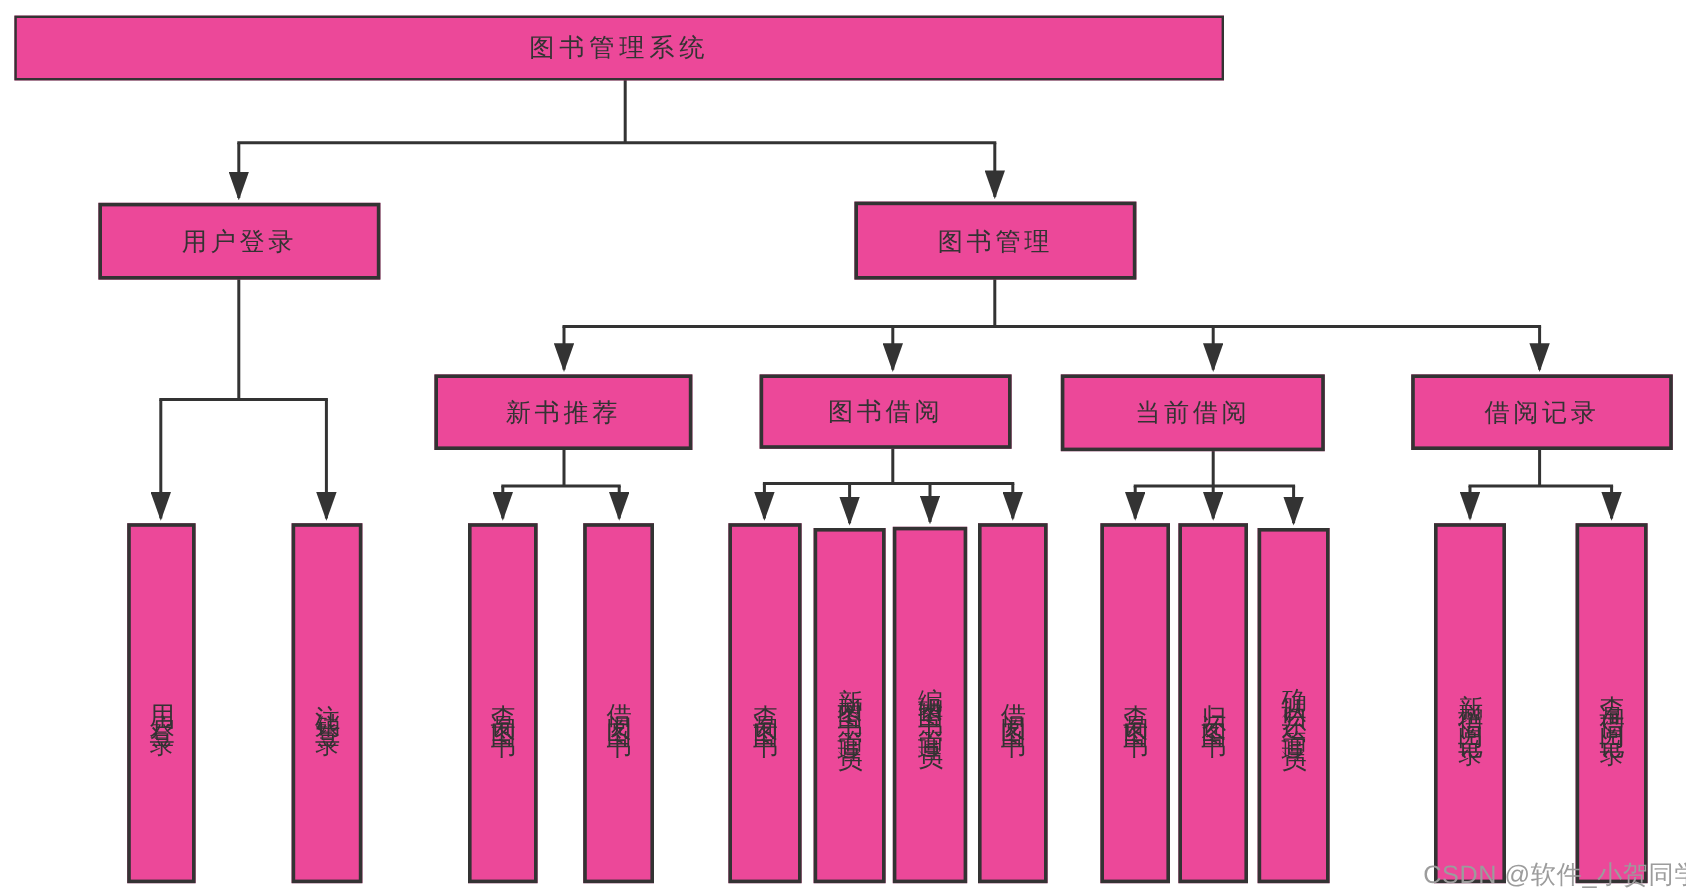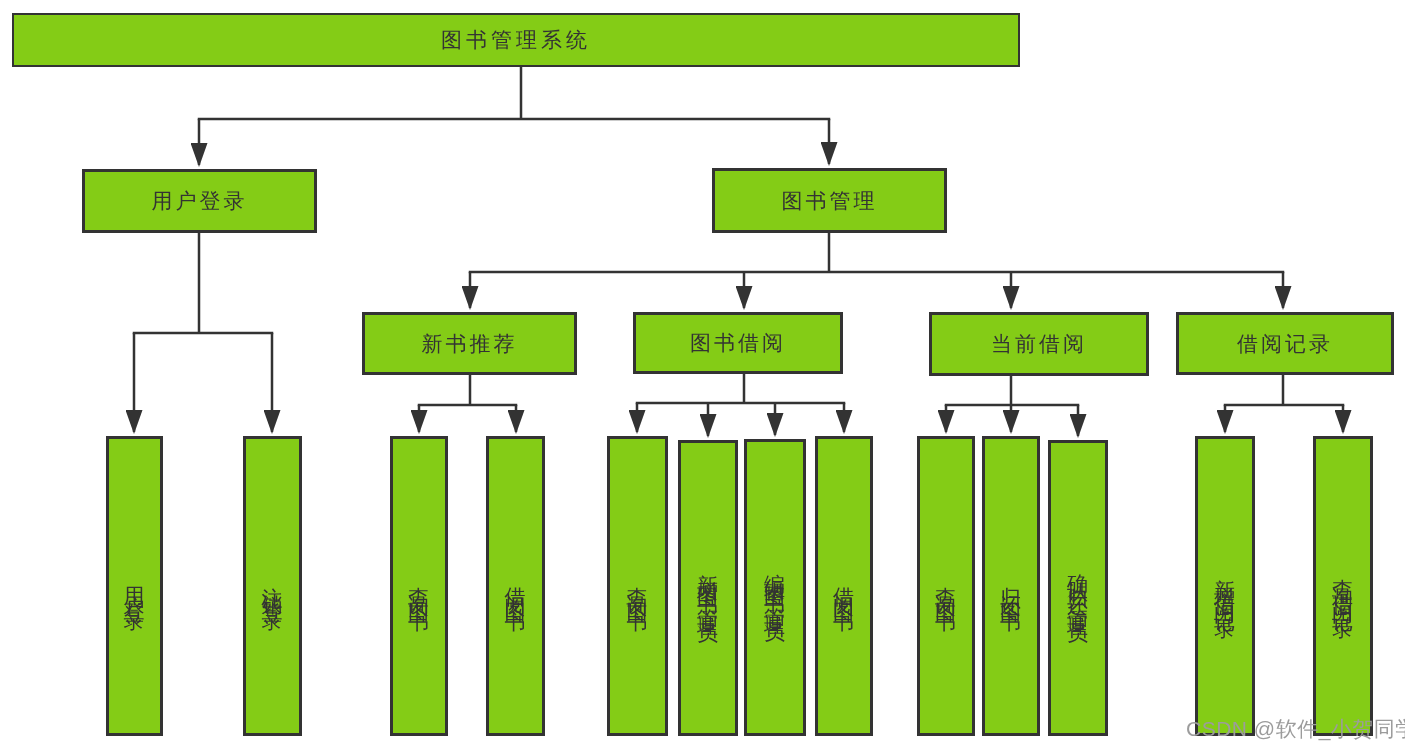--- a/index.html
+++ b/index.html
@@ -17,21 +17,21 @@
   }
   #wires {
     position: absolute;
     left: 0; top: 0;
     width: 1405px; height: 747px;
     pointer-events: none;
   }
   .box {
     position: absolute;
     box-sizing: border-box;
-    background: #84cc16;
+    background: #ec4899;
     border: 3px solid #333333;
     color: #333333;
     display: flex;
     align-items: center;
     justify-content: center;
     z-index: 2;
   }
   .hbox {
     font-size: 21px;
     letter-spacing: 3px;
@@ -118,21 +118,21 @@
     </g>
   </svg>
 
   <div class="box hbox rootbox" style="left:12px; top:13px; width:1008px; height:54px;">图书管理系统</div>
 
   <div class="box hbox" style="left:82px; top:169px; width:235px; height:64px;">用户登录</div>
   <div class="box hbox" style="left:712px; top:168px; width:235px; height:65px;">图书管理</div>
 
   <div class="box hbox" style="left:362px; top:312px; width:215px; height:63px;">新书推荐</div>
   <div class="box hbox" style="left:633px; top:312px; width:210px; height:62px;">图书借阅</div>
-  <div class="box hbox" style="left:929px; top:312px; width:220px; height:64px;">当前借阅</div>
+  <div class="box hbox" style="left:884px; top:312px; width:220px; height:64px;">当前借阅</div>
   <div class="box hbox" style="left:1176px; top:312px; width:218px; height:63px;">借阅记录</div>
 
   <div class="box vbox" style="left:106px; top:436px; width:57px; height:300px;">用户登录</div>
   <div class="box vbox" style="left:243px; top:436px; width:59px; height:300px;">注销登录</div>
 
   <div class="box vbox" style="left:390px; top:436px; width:58px; height:300px;">查询图书</div>
   <div class="box vbox" style="left:486px; top:436px; width:59px; height:300px;">借阅图书</div>
 
   <div class="box vbox" style="left:607px; top:436px; width:61px; height:300px;">查询图书</div>
   <div class="box vbox long" style="left:678px; top:440px; width:60px; height:296px;">新增图书（管理员）</div>

